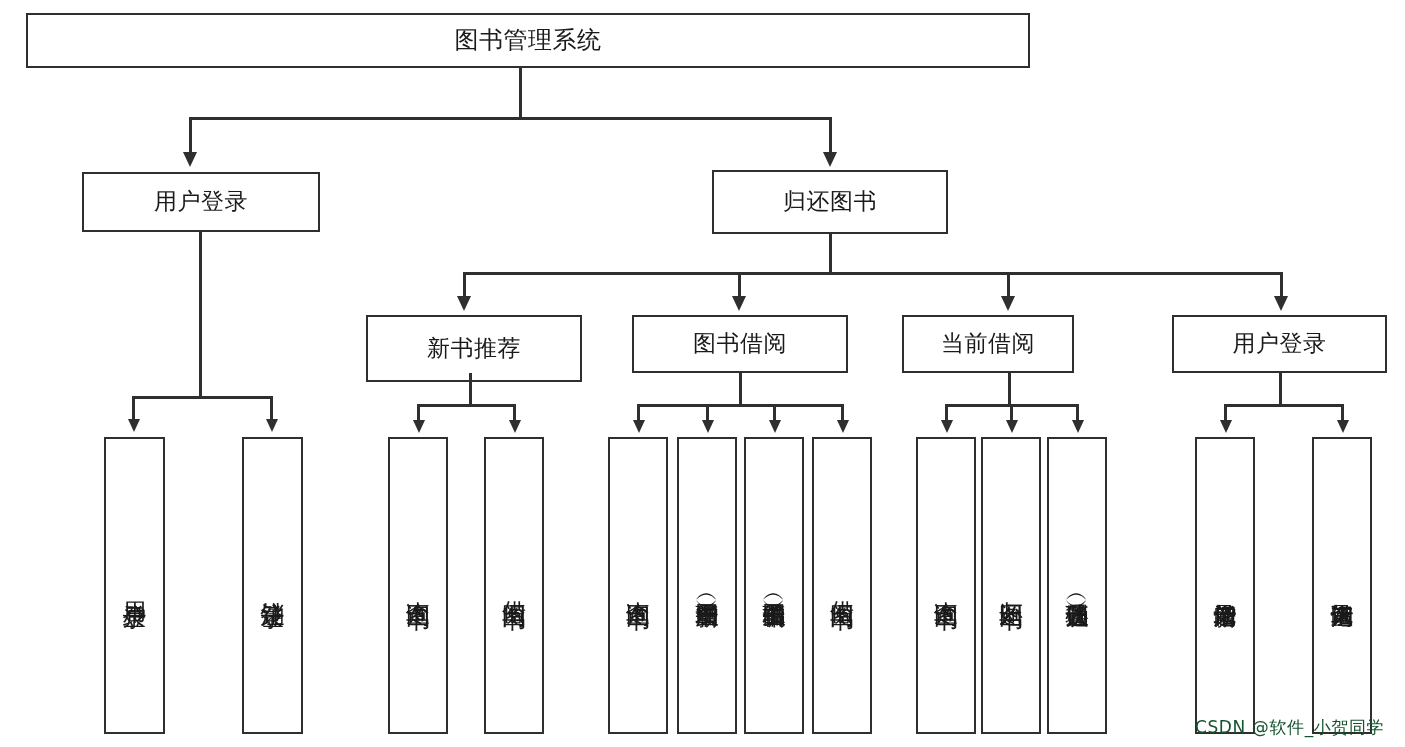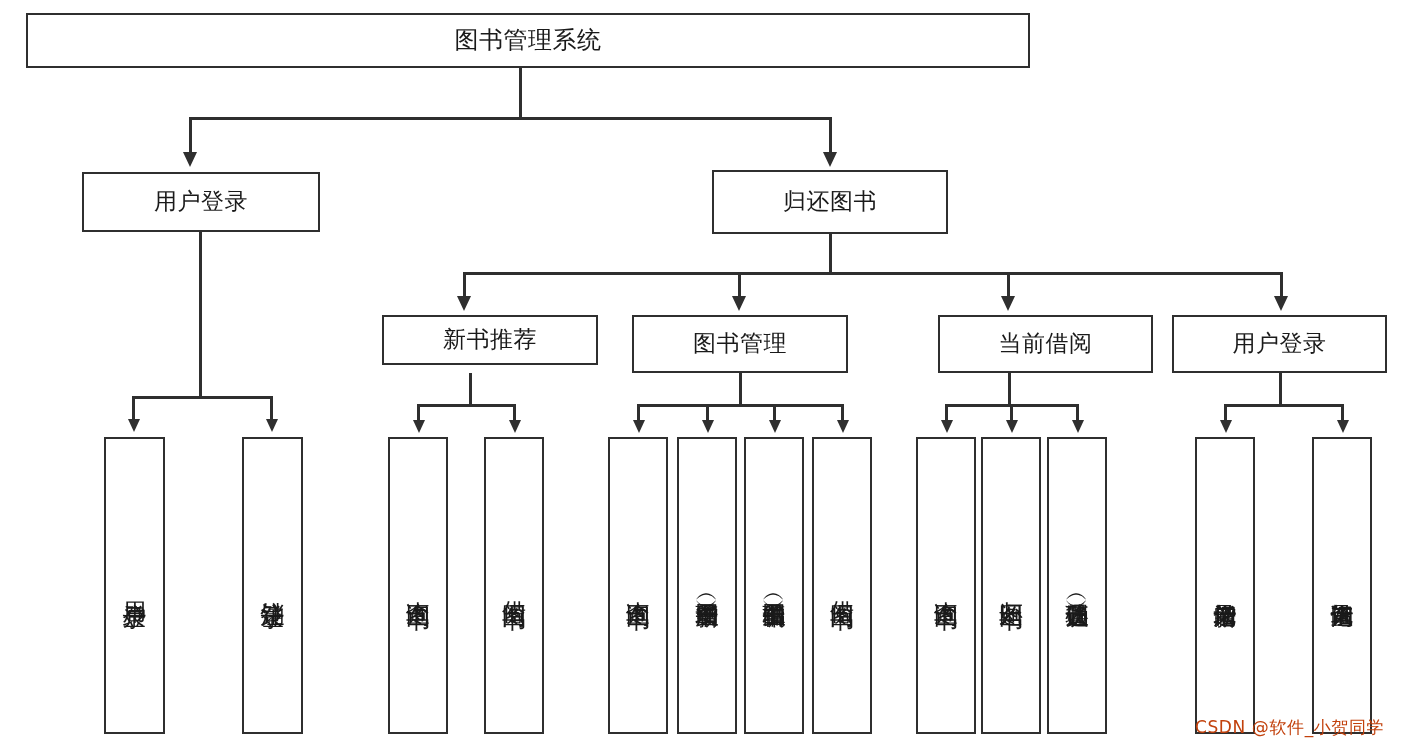--- a/index.html
+++ b/index.html
@@ -75,21 +75,21 @@
     border-right: 7px solid transparent;
     border-top: 15px solid #2f2f2f;
   }
   .arrow.sm {
     border-left-width: 6px;
     border-right-width: 6px;
     border-top-width: 13px;
   }
   .watermark {
     position: absolute;
-    color: #c2410c;
+    color: #14532d;
     font-size: 17px;
     letter-spacing: 0.6px;
     white-space: nowrap;
     user-select: none;
   }
 </style>
 </head>
 <body>
 
 <div id="canvas">
@@ -127,27 +127,27 @@
   <div class="hline" style="left:463px; top:272px; width:817px;"></div>
   <div class="vline" style="left:463px; top:272px; height:26px;"></div>
   <div class="arrow" style="left:457px; top:296px;"></div>
   <div class="vline" style="left:738px; top:272px; height:26px;"></div>
   <div class="arrow" style="left:732px; top:296px;"></div>
   <div class="vline" style="left:1007px; top:272px; height:26px;"></div>
   <div class="arrow" style="left:1001px; top:296px;"></div>
   <div class="vline" style="left:1280px; top:272px; height:26px;"></div>
   <div class="arrow" style="left:1274px; top:296px;"></div>
 
-  <div class="node horiz" style="left:382px; top:315px; width:216px; height:50px;">
+  <div class="node horiz" style="left:366px; top:315px; width:216px; height:67px;">
     <span class="node-label">新书推荐</span>
   </div>
   <div class="node horiz" style="left:632px; top:315px; width:216px; height:58px;">
-    <span class="node-label">图书管理</span>
-  </div>
-  <div class="node horiz" style="left:902px; top:315px; width:215px; height:58px;margin-left:36px;">
+    <span class="node-label">图书借阅</span>
+  </div>
+  <div class="node horiz" style="left:902px; top:315px; width:172px; height:58px;">
     <span class="node-label">当前借阅</span>
   </div>
   <div class="node horiz" style="left:1172px; top:315px; width:215px; height:58px;">
     <span class="node-label">用户登录</span>
   </div>
 
   <div class="vline" style="left:469px; top:373px; height:33px;"></div>
   <div class="hline" style="left:417px; top:404px; width:98px;"></div>
   <div class="vline" style="left:417px; top:404px; height:18px;"></div>
   <div class="arrow sm" style="left:413px; top:420px;"></div>

